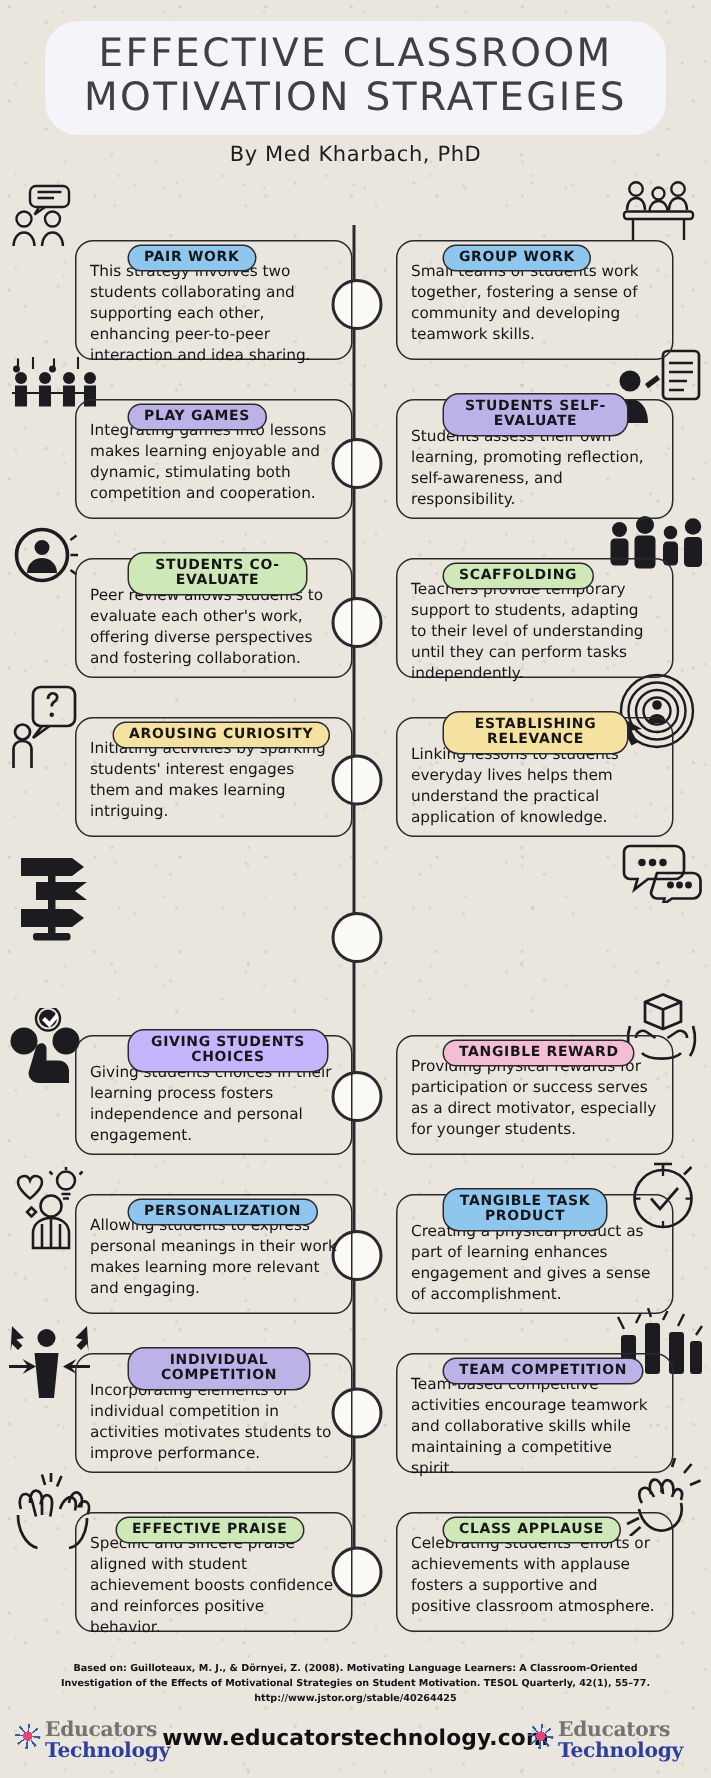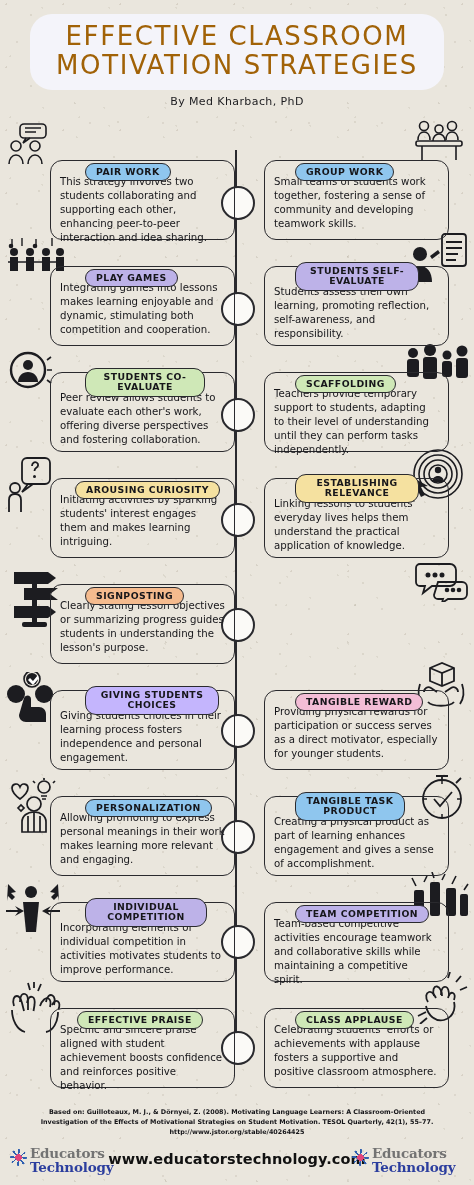--- a/index.html
+++ b/index.html
@@ -30,28 +30,28 @@
 
   
   .title-plate{
     position:absolute; left:30px; top:14px; width:414px;
     background:#f4f4fa; border-radius:22px;
     padding:8px 0 10px;
     text-align:center;
   }
   .title-line{
     font-family:"DejaVu Sans", sans-serif;
-    font-weight:400; color:#a16207; letter-spacing:1.6px;
+    font-weight:400; color:#404040; letter-spacing:1.6px;
     line-height:1.12;
   }
   .title-line.l1{font-size:26px;}
   .title-line.l2{font-size:26px;}
   .byline{
     position:absolute; left:0; right:0; top:95px; text-align:center;
-    font-size:11px; color:#1d1d20; letter-spacing:.4px;
+    font-size:14px; color:#1d1d20; letter-spacing:.4px;
   }
 
   
   .spine{
     position:absolute; left:236px; top:150px; width:2px; height:900px;
     background:#2a2a2e; transform:translateX(-1px);
   }
   .node{
     position:absolute; left:236px; width:30px; height:30px;
     margin-left:-15px; border-radius:50%;
@@ -409,40 +409,36 @@
     <div class="pill" style="background:#f5e1a0;left:24px">AROUSING CURIOSITY</div>
     <div class="body">Initiating activities by sparking students' interest engages them and makes learning intriguing.</div>
   </div>
 
   <div class="card right" style="left:264px;top:478px;width:185px;height:80px">
     <div class="pill two" style="background:#f5e1a0;width:124px">ESTABLISHING
 RELEVANCE</div>
     <div class="body" style="padding-top:18px">Linking lessons to students' everyday lives helps them understand the practical application of knowledge.</div>
   </div>
 
-  <div class="card left" style="left:50px;top:584px;width:185px;height:80px">
-    <div class="pill" style="background:#f5bb8e">SIGNPOSTING</div>
-    <div class="body">Clearly stating lesson objectives or summarizing progress guides students in understanding the lesson's purpose.</div>
-  </div>
 
 
   <div class="card left" style="left:50px;top:690px;width:185px;height:80px">
     <div class="pill two" style="background:#c4b5fd;width:134px">GIVING STUDENTS
 CHOICES</div>
     <div class="body" style="padding-top:18px">Giving students choices in their learning process fosters independence and personal engagement.</div>
   </div>
 
   <div class="card right" style="left:264px;top:690px;width:185px;height:80px">
     <div class="pill" style="background:#f3bdd6">TANGIBLE REWARD</div>
     <div class="body">Providing physical rewards for participation or success serves as a direct motivator, especially for younger students.</div>
   </div>
 
   <div class="card left" style="left:50px;top:796px;width:185px;height:80px">
     <div class="pill" style="background:#8fc6ee">PERSONALIZATION</div>
-    <div class="body">Allowing promoting to express personal meanings in their work makes learning more relevant and engaging.</div>
+    <div class="body">Allowing students to express personal meanings in their work makes learning more relevant and engaging.</div>
   </div>
 
   <div class="card right" style="left:264px;top:796px;width:185px;height:80px">
     <div class="pill two" style="background:#8fc6ee;width:110px">TANGIBLE TASK
 PRODUCT</div>
     <div class="body" style="padding-top:18px">Creating a physical product as part of learning enhances engagement and gives a sense of accomplishment.</div>
   </div>
 
   <div class="card left" style="left:50px;top:902px;width:185px;height:80px">
     <div class="pill two" style="background:#bdb2e8;width:122px">INDIVIDUAL

